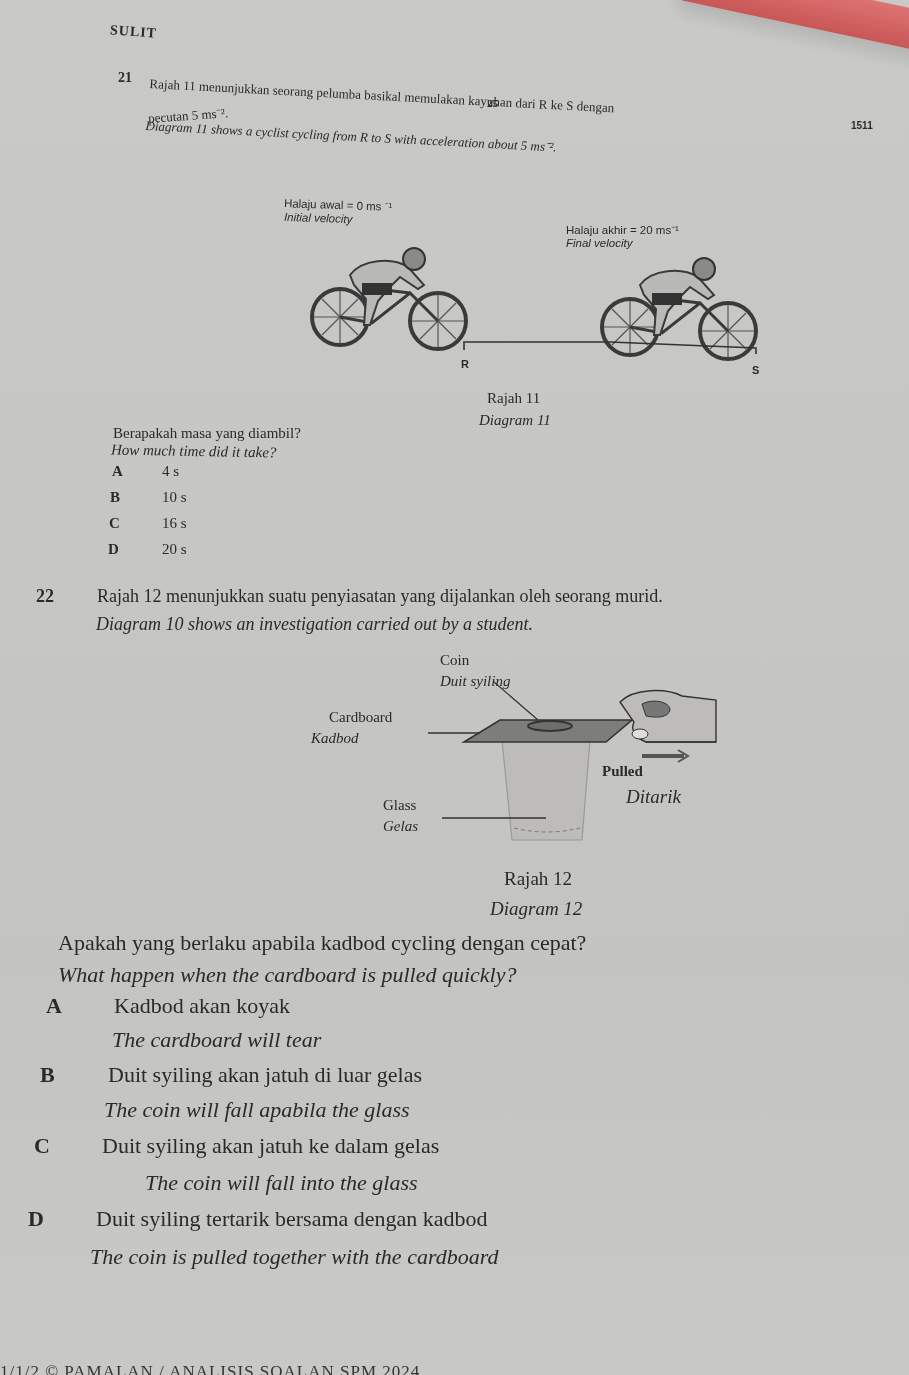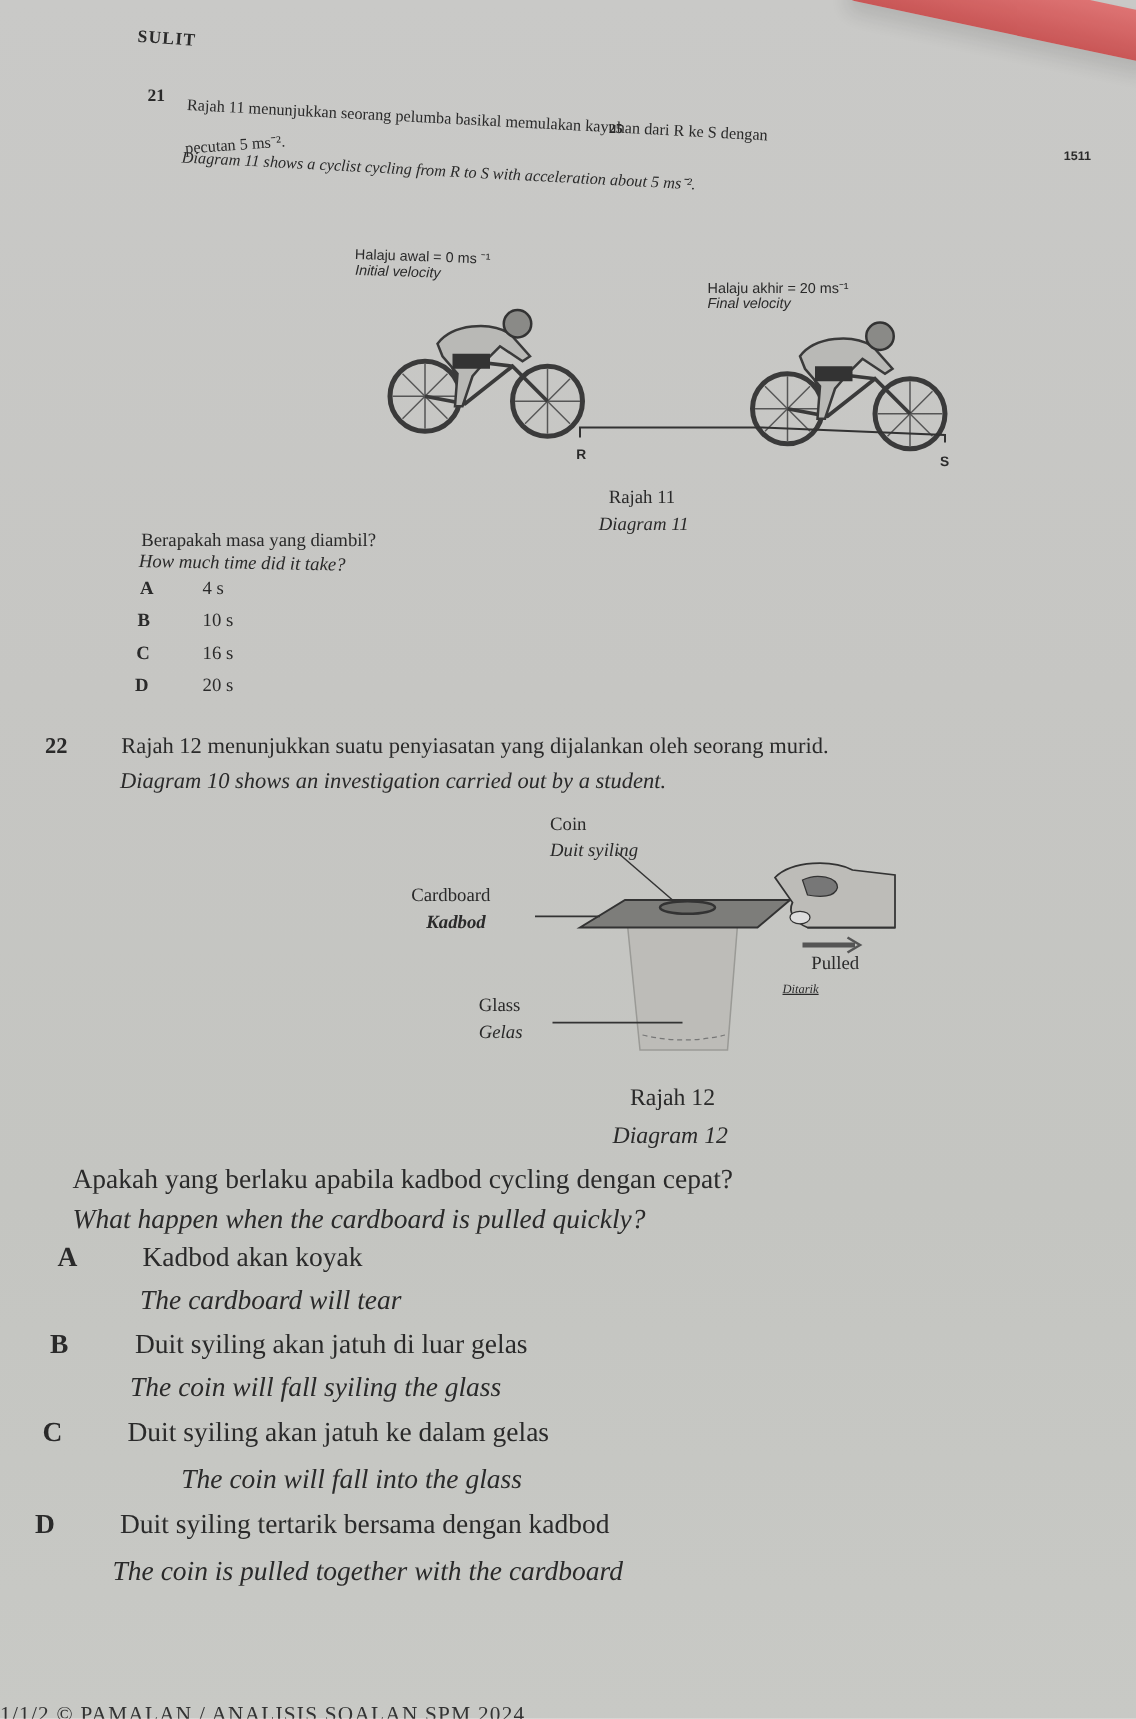--- a/index.html
+++ b/index.html
@@ -130,23 +130,23 @@
 
 <section>
   <div class="abs b" style="left:36px;top:586px;font-size:18px;">22</div>
   <div class="abs" style="left:97px;top:586px;font-size:18px;white-space:nowrap;text-align:center;">Rajah 12 menunjukkan suatu penyiasatan yang dijalankan oleh seorang murid.</div>
   <div class="abs it" style="left:96px;top:614px;font-size:18px;white-space:nowrap;">Diagram 10 shows an investigation carried out by a student.</div>
 
   <div>
     <div class="abs" style="left:440px;top:652px;font-size:15px;">Coin</div>
     <div class="abs it" style="left:440px;top:673px;font-size:15px;font-style:italic;">Duit syiling</div>
     <div class="abs" style="left:329px;top:709px;font-size:15px;">Cardboard</div>
-    <div class="abs it" style="left:341px;top:730px;font-size:15px;font-weight:bold;">Kadbod</div>
-    <div class="abs" style="left:649px;top:763px;font-size:15px;">Pulled</div>
-    <div class="abs it" style="left:626px;top:786px;font-size:10px;text-decoration:underline;">Ditarik</div>
+    <div class="abs it" style="left:311px;top:730px;font-size:15px;">Kadbod</div>
+    <div class="abs" style="left:602px;top:763px;font-size:15px;font-weight:bold;">Pulled</div>
+    <div class="abs it" style="left:626px;top:786px;font-size:19px;">Ditarik</div>
     <div class="abs" style="left:383px;top:797px;font-size:15px;">Glass</div>
     <div class="abs it" style="left:383px;top:818px;font-size:15px;">Gelas</div>
 
     <svg class="abs" style="left:420px;top:690px;" width="300" height="160">
 
       <path d="M82,50 L170,50 L162,150 L92,150 Z" fill="#bdbcb8" stroke="#9a9a96" stroke-width="1.2"></path>
       <path d="M94,138 Q127,146 160,138" fill="none" stroke="#777" stroke-width="1" stroke-dasharray="4,3"></path>
 
       <path d="M44,52 L80,30 L212,30 L186,52 Z" fill="#7d7d7a" stroke="#333" stroke-width="1.6"></path>
 
@@ -175,21 +175,21 @@
   <div class="abs it bigger" style="left:58px;top:962px;white-space:nowrap;">What happen when the cardboard is pulled quickly?</div>
 
   <div class="abs bigger" style="left:46px;top:993px;">
     <span class="b" style="display:inline-block;width:68px;">A</span><span>Kadbod akan koyak</span>
   </div>
   <div class="abs it bigger" style="left:112px;top:1027px;">The cardboard will tear</div>
 
   <div class="abs bigger" style="left:40px;top:1062px;">
     <span class="b" style="display:inline-block;width:68px;">B</span><span>Duit syiling akan jatuh di luar gelas</span>
   </div>
-  <div class="abs it bigger" style="left:104px;top:1097px;">The coin will fall syiling the glass</div>
+  <div class="abs it bigger" style="left:104px;top:1097px;">The coin will fall apabila the glass</div>
 
   <div class="abs bigger" style="left:34px;top:1133px;">
     <span class="b" style="display:inline-block;width:68px;">C</span><span>Duit syiling akan jatuh ke dalam gelas</span>
   </div>
   <div class="abs it bigger" style="left:97px;top:1170px;margin-left:48px;">The coin will fall into the glass</div>
 
   <div class="abs bigger" style="left:28px;top:1206px;">
     <span class="b" style="display:inline-block;width:68px;">D</span><span>Duit syiling tertarik bersama dengan kadbod</span>
   </div>
   <div class="abs it bigger" style="left:90px;top:1244px;text-align:center;">The coin is pulled together with the cardboard</div>

